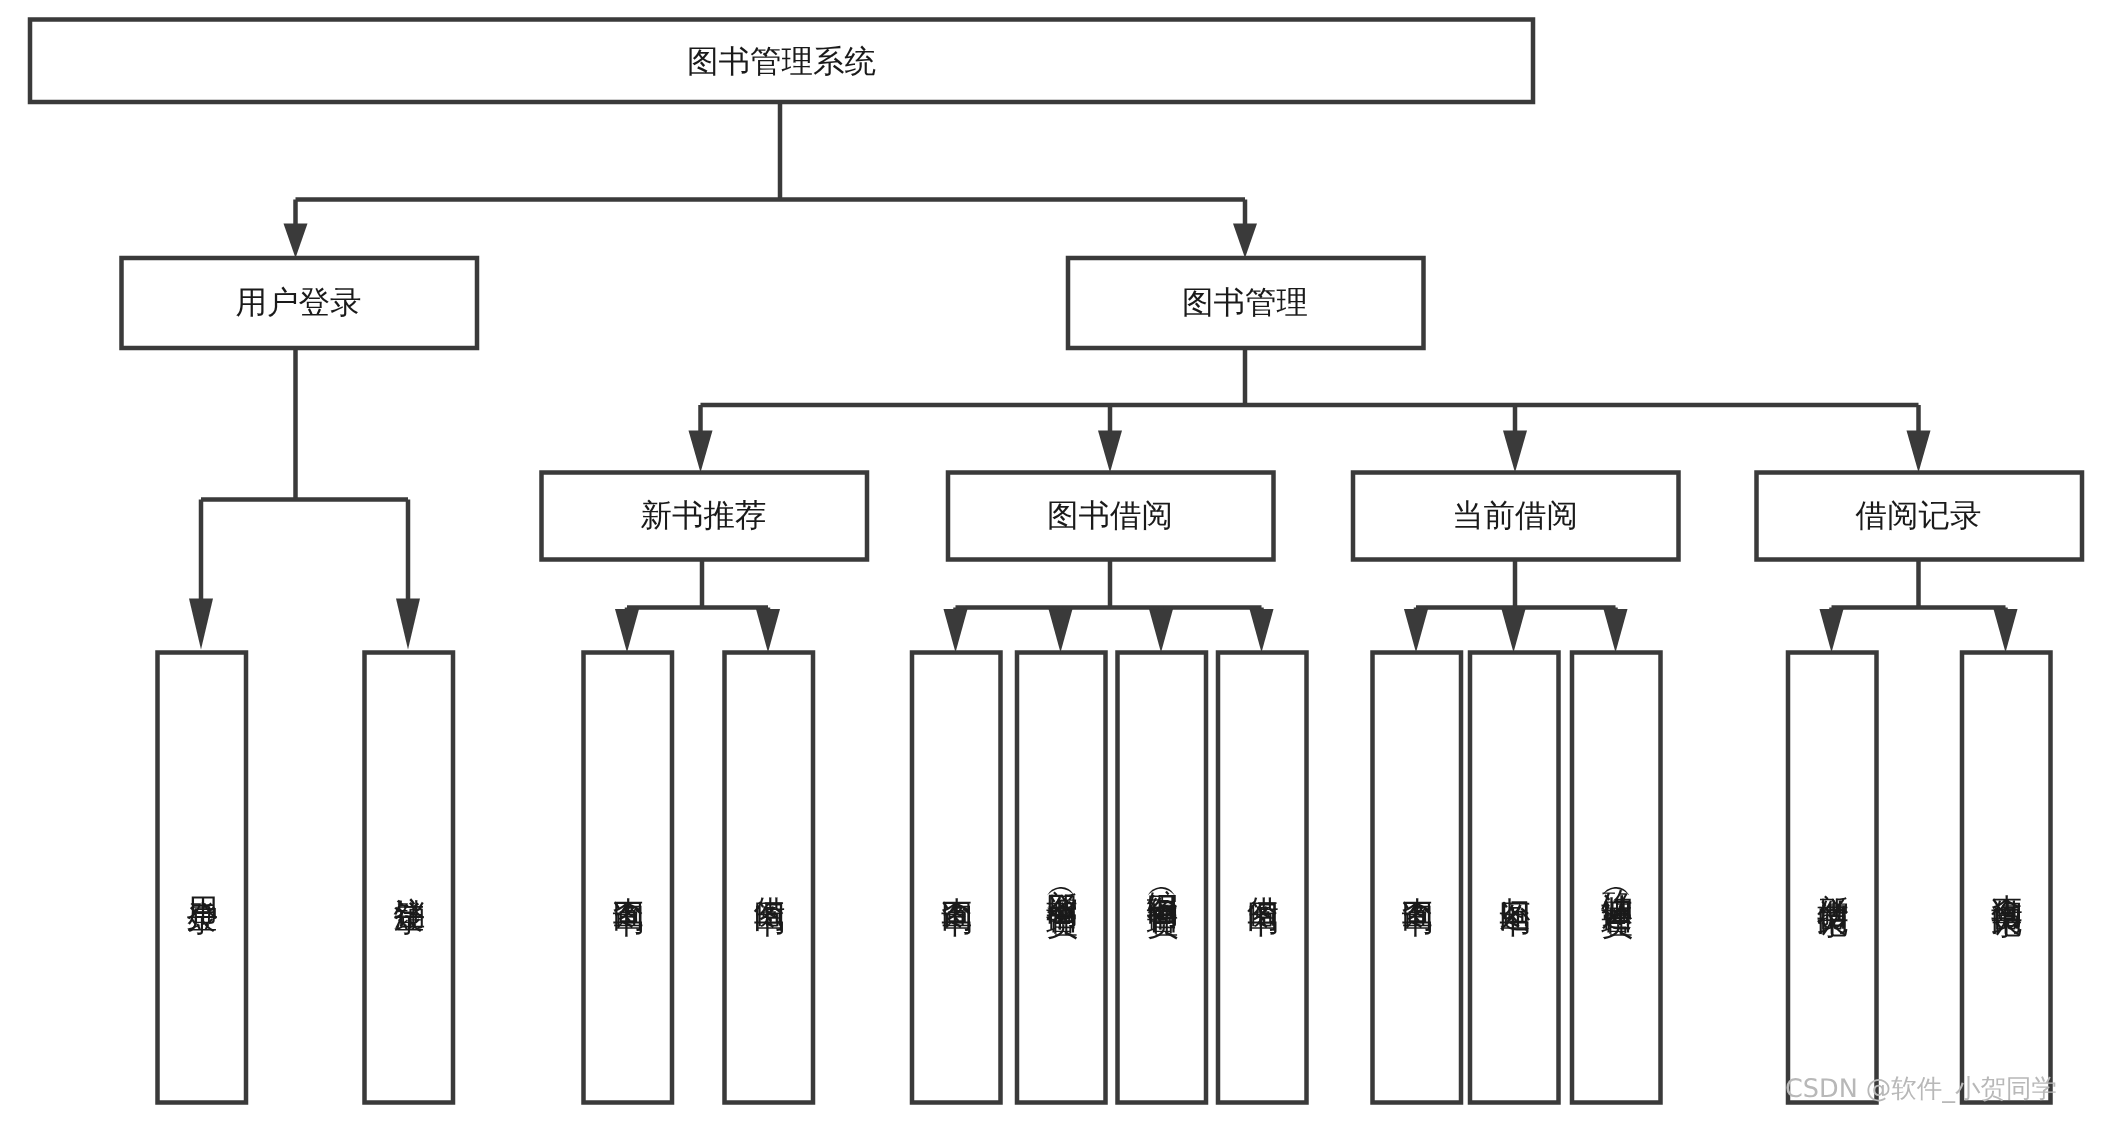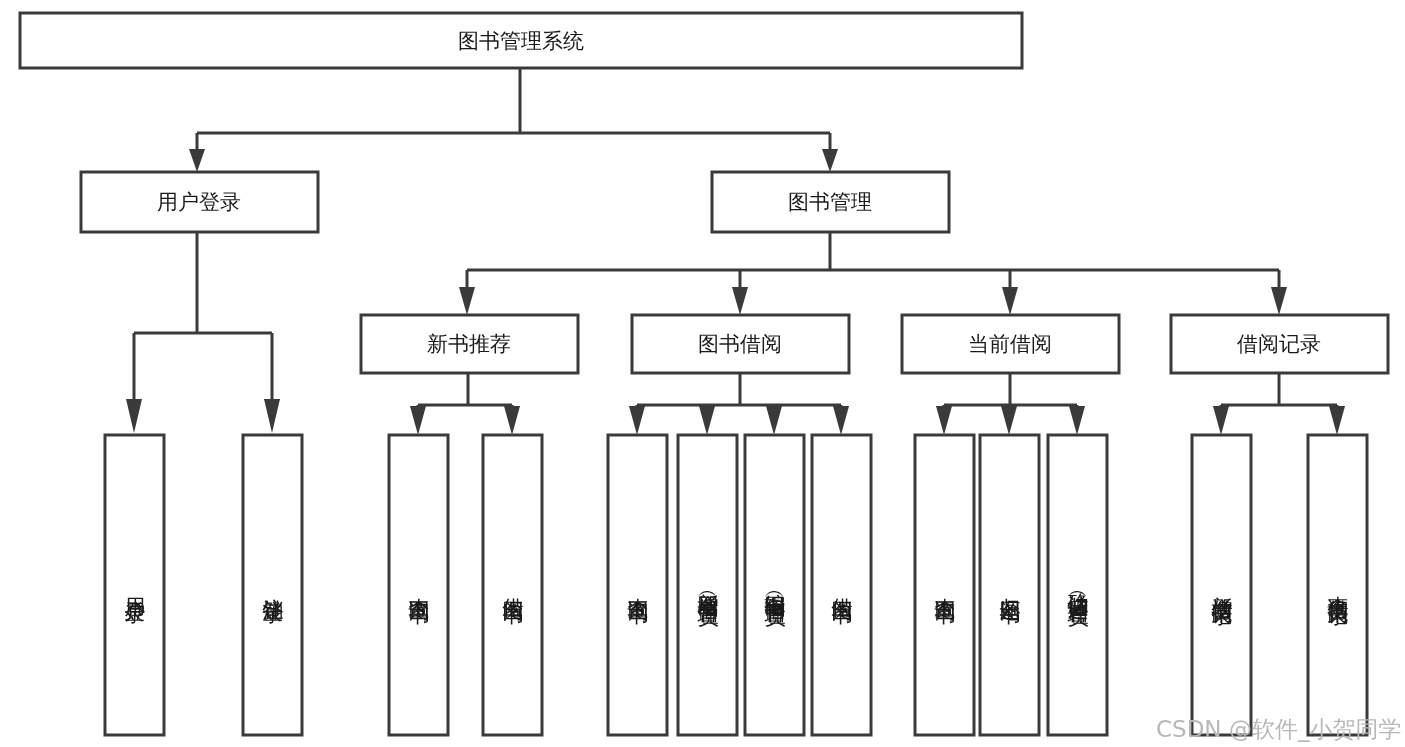--- a/index.html
+++ b/index.html
@@ -60,24 +60,24 @@
     line-height: 1;
     display: flex;
     align-items: center;
     justify-content: center;
     white-space: nowrap;
     pointer-events: none;
     user-select: none;
   }
   .watermark {
     position: absolute;
-    left: 1156px;
+    left: 1190px;
     top: 714px;
     font-family: "DejaVu Sans", "Liberation Sans", sans-serif;
-    font-size: 23px;
+    font-size: 17px;
     color: #b8b8b8;
     white-space: nowrap;
     user-select: none;
   }
 </style>
 </head>
 <body>
 
 <div id="diagram-root">
 

